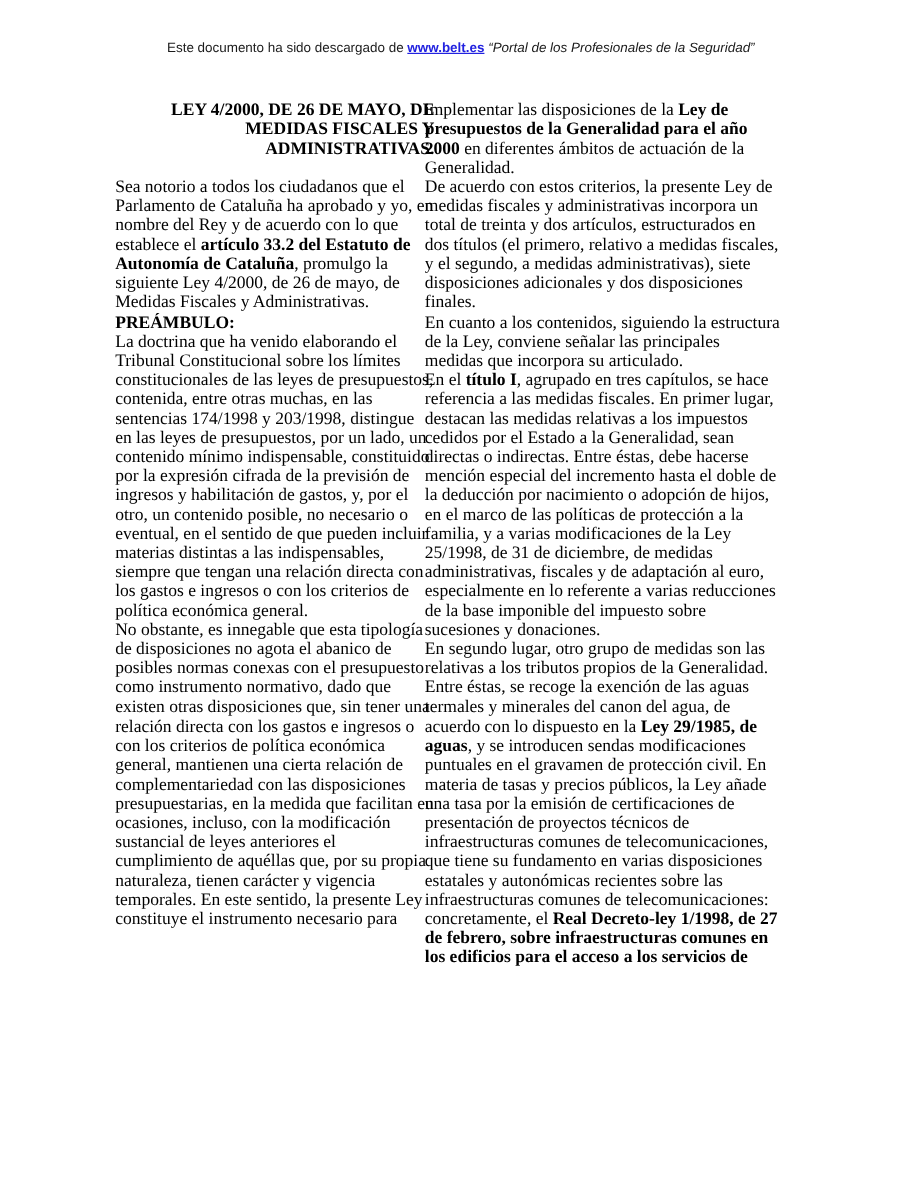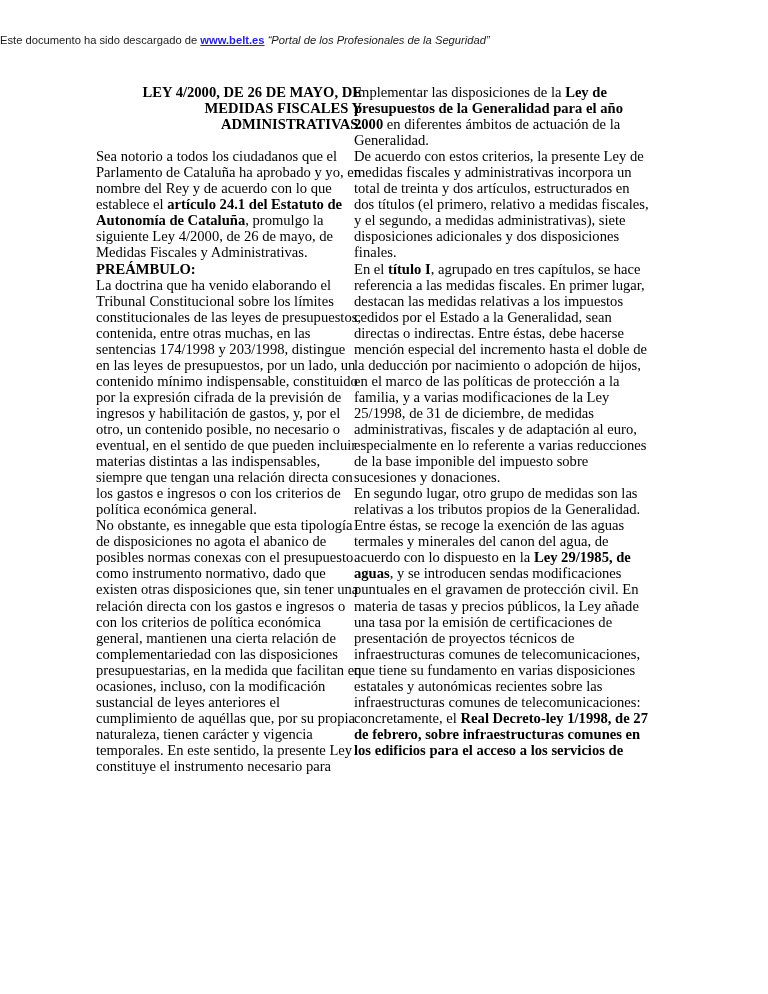--- a/index.html
+++ b/index.html
@@ -16,21 +16,21 @@
     color: #000000;
     overflow: hidden;
   }
 
   
   .doc-banner {
     position: absolute;
     top: 33px;
     left: 0;
     width: 768px;
-    text-align: left;
+    text-align: center;
     font-family: "Liberation Sans", "DejaVu Sans", sans-serif;
     font-size: 11.2px;
     line-height: 14px;
     color: #1a1a1a;
     white-space: nowrap;
   }
   .doc-banner .banner-link {
     font-weight: bold;
     color: #2222e0;
   }
@@ -83,24 +83,25 @@
 <body>
 
 <div class="doc-banner">
   <span>Este documento ha sido descargado de </span><a class="banner-link" href="#" style="color: rgb(34, 34, 224);">www.belt.es</a><span class="banner-quote"> “Portal de los Profesionales de la Seguridad”</span>
 </div>
 
 <div class="page-columns">
   <div class="col col-left">
       <p class="para center bold"><b>LEY 4/2000, DE 26 DE MAYO, DE MEDIDAS FISCALES Y ADMINISTRATIVAS.</b></p>
       <div class="spacer-line"></div>
-      <p class="para"><span>Sea notorio a todos los ciudadanos que el Parlamento de Cataluña ha aprobado y yo, en nombre del Rey y de acuerdo con lo que establece el </span><b>artículo 24.1 del Estatuto de Autonomía de Cataluña</b><span>, promulgo la siguiente Ley 4/2000, de 26 de mayo, de Medidas Fiscales y Administrativas.</span></p>
+      <p class="para"><span>Sea notorio a todos los ciudadanos que el Parlamento de Cataluña ha aprobado y yo, en nombre del Rey y de acuerdo con lo que establece el </span><b>artículo 33.2 del Estatuto de Autonomía de Cataluña</b><span>, promulgo la siguiente Ley 4/2000, de 26 de mayo, de Medidas Fiscales y Administrativas.</span></p>
       <p class="para bold"><b>PREÁMBULO:</b></p>
       <p class="para"><span>La doctrina que ha venido elaborando el Tribunal Constitucional sobre los límites constitucionales de las leyes de presupuestos, contenida, entre otras muchas, en las sentencias 174/1998 y 203/1998, distingue en las leyes de presupuestos, por un lado, un contenido mínimo indispensable, constituido por la expresión cifrada de la previsión de ingresos y habilitación de gastos, y, por el otro, un contenido posible, no necesario o eventual, en el sentido de que pueden incluir materias distintas a las indispensables, siempre que tengan una relación directa con los gastos e ingresos o con los criterios de política económica general.</span></p>
       <p class="para"><span>No obstante, es innegable que esta tipología de disposiciones no agota el abanico de posibles normas conexas con el presupuesto como instrumento normativo, dado que existen otras disposiciones que, sin tener una relación directa con los gastos e ingresos o con los criterios de política económica general, mantienen una cierta relación de complementariedad con las disposiciones presupuestarias, en la medida que facilitan en ocasiones, incluso, con la modificación sustancial de leyes anteriores el cumplimiento de aquéllas que, por su propia naturaleza, tienen carácter y vigencia temporales. En este sentido, la presente Ley constituye el instrumento necesario para</span></p>
     </div>
   <div class="col col-right">
       <p class="para"><span>implementar las disposiciones de la </span><b>Ley de presupuestos de la Generalidad para el año 2000</b><span> en diferentes ámbitos de actuación de la Generalidad.</span></p>
       <p class="para"><span>De acuerdo con estos criterios, la presente Ley de medidas fiscales y administrativas incorpora un total de treinta y dos artículos, estructurados en dos títulos (el primero, relativo a medidas fiscales, y el segundo, a medidas administrativas), siete disposiciones adicionales y dos disposiciones finales.</span></p>
+      <p class="para"><span>En cuanto a los contenidos, siguiendo la estructura de la Ley, conviene señalar las principales medidas que incorpora su articulado.</span></p>
       <p class="para"><span>En el </span><b>título I</b><span>, agrupado en tres capítulos, se hace referencia a las medidas fiscales. En primer lugar, destacan las medidas relativas a los impuestos cedidos por el Estado a la Generalidad, sean directas o indirectas. Entre éstas, debe hacerse mención especial del incremento hasta el doble de la deducción por nacimiento o adopción de hijos, en el marco de las políticas de protección a la familia, y a varias modificaciones de la Ley 25/1998, de 31 de diciembre, de medidas administrativas, fiscales y de adaptación al euro, especialmente en lo referente a varias reducciones de la base imponible del impuesto sobre sucesiones y donaciones.</span></p>
       <p class="para"><span>En segundo lugar, otro grupo de medidas son las relativas a los tributos propios de la Generalidad. Entre éstas, se recoge la exención de las aguas termales y minerales del canon del agua, de acuerdo con lo dispuesto en la </span><b>Ley 29/1985, de aguas</b><span>, y se introducen sendas modificaciones puntuales en el gravamen de protección civil. En materia de tasas y precios públicos, la Ley añade una tasa por la emisión de certificaciones de presentación de proyectos técnicos de infraestructuras comunes de telecomunicaciones, que tiene su fundamento en varias disposiciones estatales y autonómicas recientes sobre las infraestructuras comunes de telecomunicaciones: concretamente, el </span><b>Real Decreto-ley 1/1998, de 27 de febrero, sobre infraestructuras comunes en los edificios para el acceso a los servicios de</b></p>
     </div>
 </div>
 
 </body></html>

